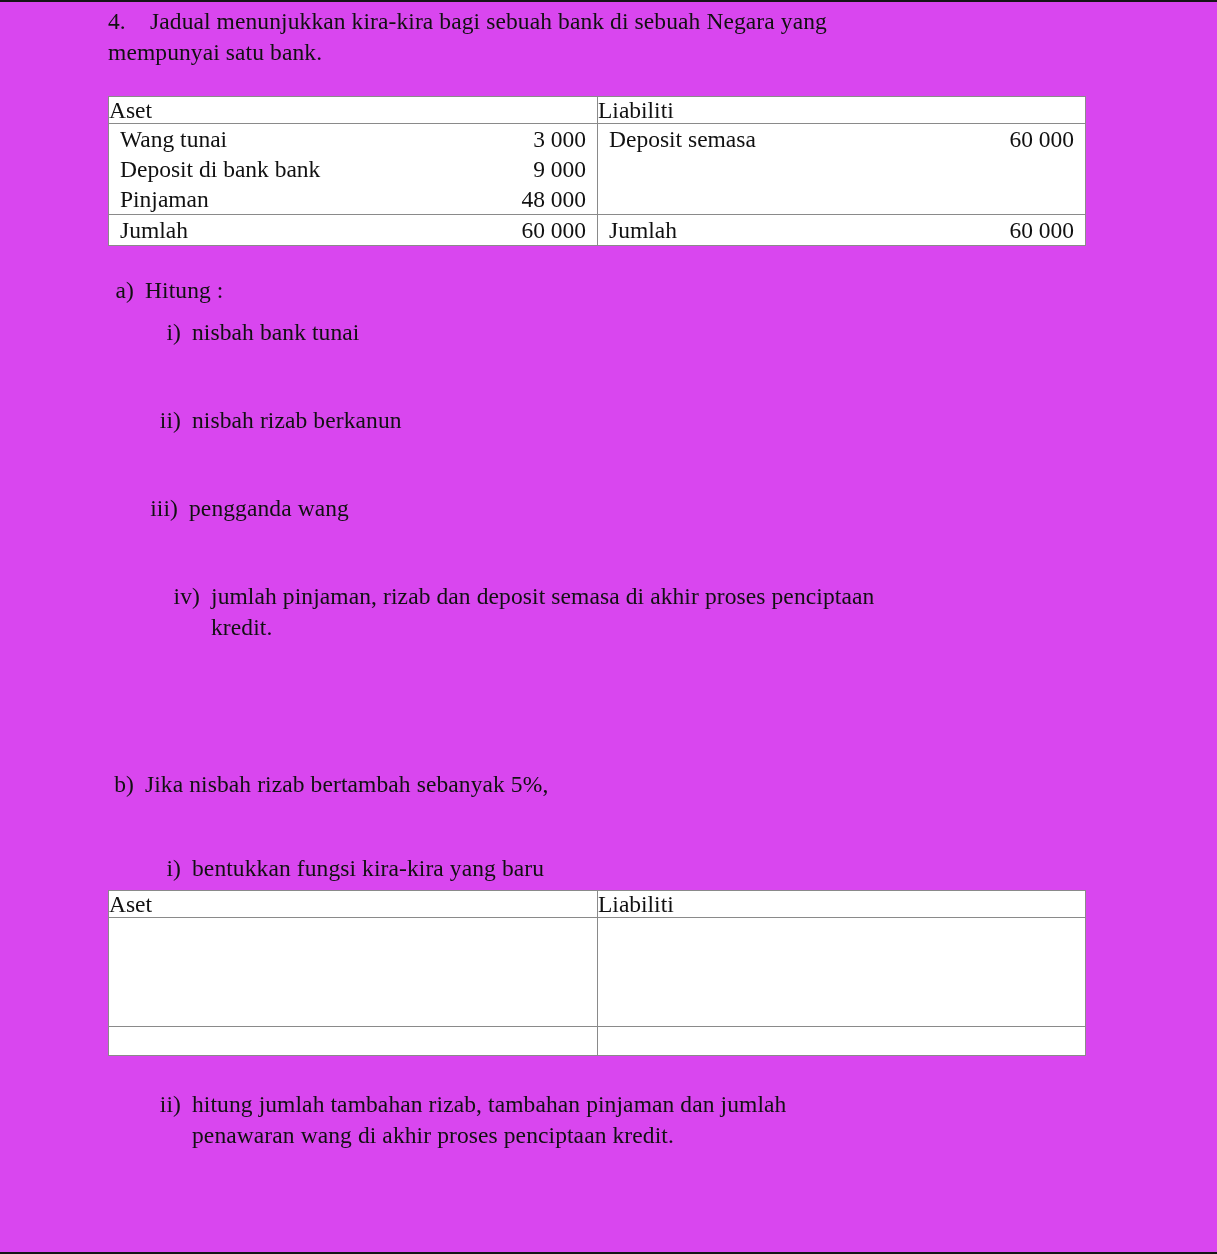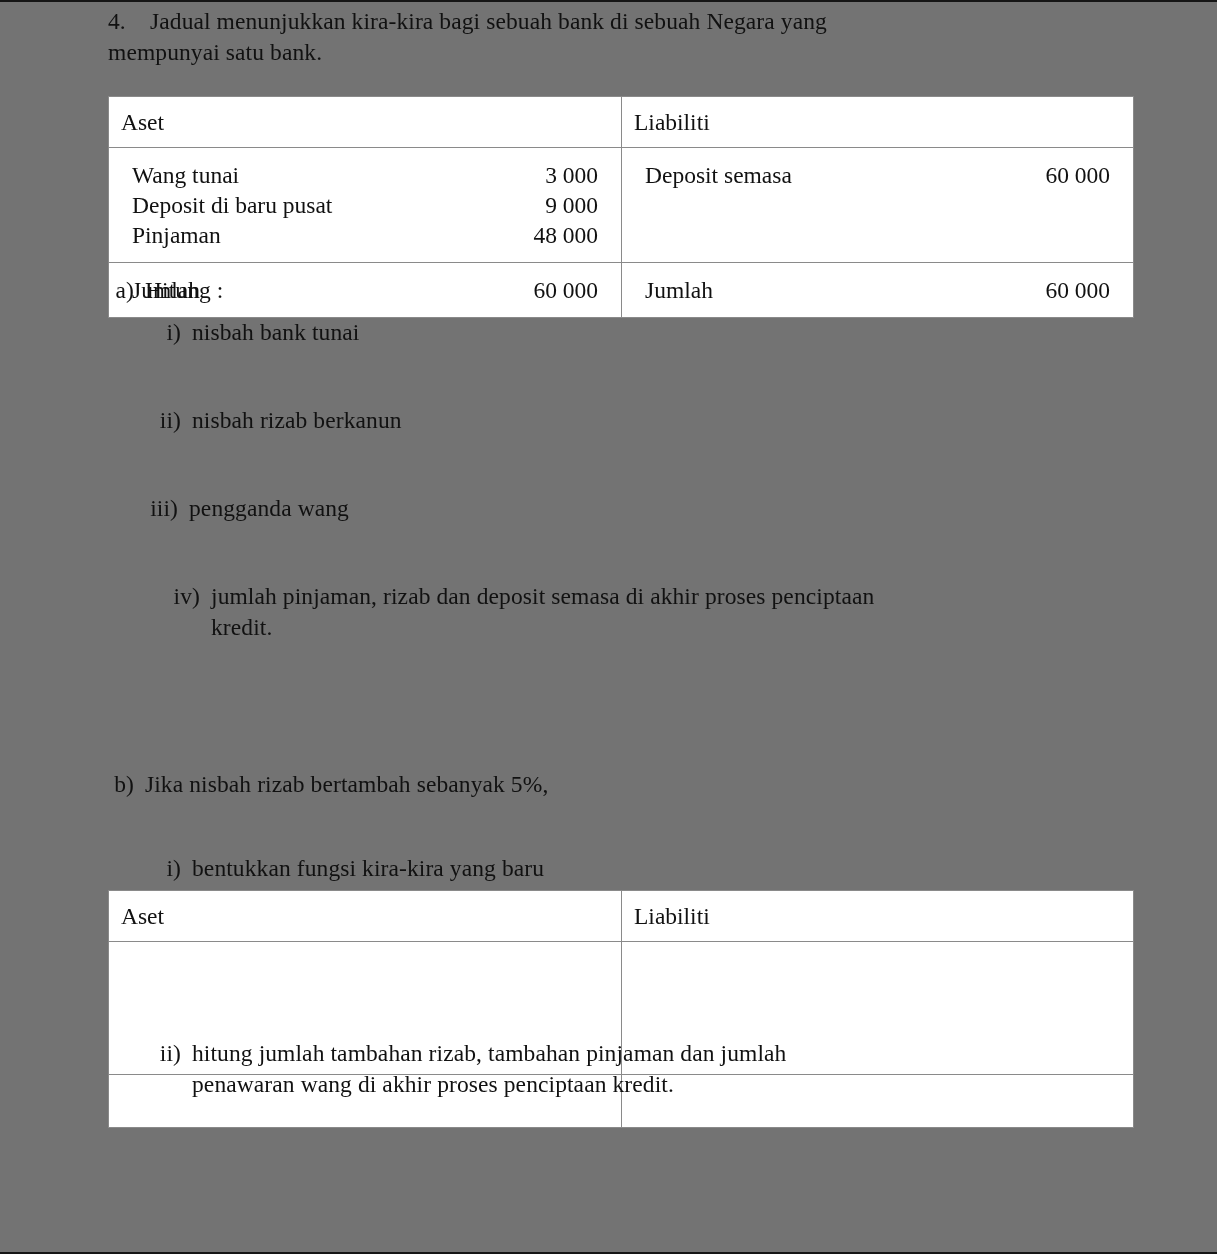--- a/index.html
+++ b/index.html
@@ -9,21 +9,21 @@
     background: #ffffff;
   }
   body {
     font-family: "Liberation Serif", "DejaVu Serif", serif;
     color: #111111;
   }
   .page {
     position: relative;
     width: 1217px;
     height: 1254px;
-    background: #737373;
+    background: #d946ef;
     overflow: hidden;
     box-sizing: border-box;
     border-top: 2px solid #151515;
     border-bottom: 2px solid #151515;
   }
 
   
   .q-block {
     position: absolute;
     left: 108px;
@@ -44,21 +44,21 @@
   .balance-table {
     position: absolute;
     border-collapse: collapse;
     table-layout: fixed;
     font-size: 23.5px;
     background: #ffffff;
   }
   .balance-table td,
   .balance-table th {
     border: 1.6px solid #8a8a8a;
-    padding: 12px;
+    padding: 0;
     font-weight: normal;
     text-align: left;
     vertical-align: top;
     margin-left: 46px;
   }
   .cell-label {
     padding: 1px 0 1px 11px;
     white-space: nowrap;
   }
   .cell-amount {
@@ -138,21 +138,21 @@
       <td class="col-left cell-label">Aset</td>
       <td class="col-right cell-label">Liabiliti</td>
     </tr>
     <tr class="body-row">
       <td class="col-left">
         <div class="split-row">
           <span class="cell-label">Wang tunai</span>
           <span class="cell-amount">3 000</span>
         </div>
         <div class="split-row">
-          <span class="cell-label">Deposit di baru pusat</span>
+          <span class="cell-label">Deposit di bank bank</span>
           <span class="cell-amount">9 000</span>
         </div>
         <div class="split-row">
           <span class="cell-label">Pinjaman</span>
           <span class="cell-amount">48 000</span>
         </div>
       </td>
       <td class="col-right">
         <div class="split-row">
           <span class="cell-label">Deposit semasa</span>
@@ -215,17 +215,17 @@
       <td class="col-left"></td>
       <td class="col-right"></td>
     </tr>
     <tr class="total-row">
       <td class="col-left"></td>
       <td class="col-right"></td>
     </tr>
   </tbody>
     </table>
 
-  <div class="item" style="left:147px; top:1036px;">
+  <div class="item" style="left:147px; top:1087px;">
     <span class="marker w-lvl2">ii)</span><span class="item-body"><span>hitung jumlah tambahan rizab, tambahan pinjaman dan jumlah</span><span class="item-cont">penawaran wang di akhir proses penciptaan kredit.</span></span>
   </div>
 
 </div>
 
 </body></html>

